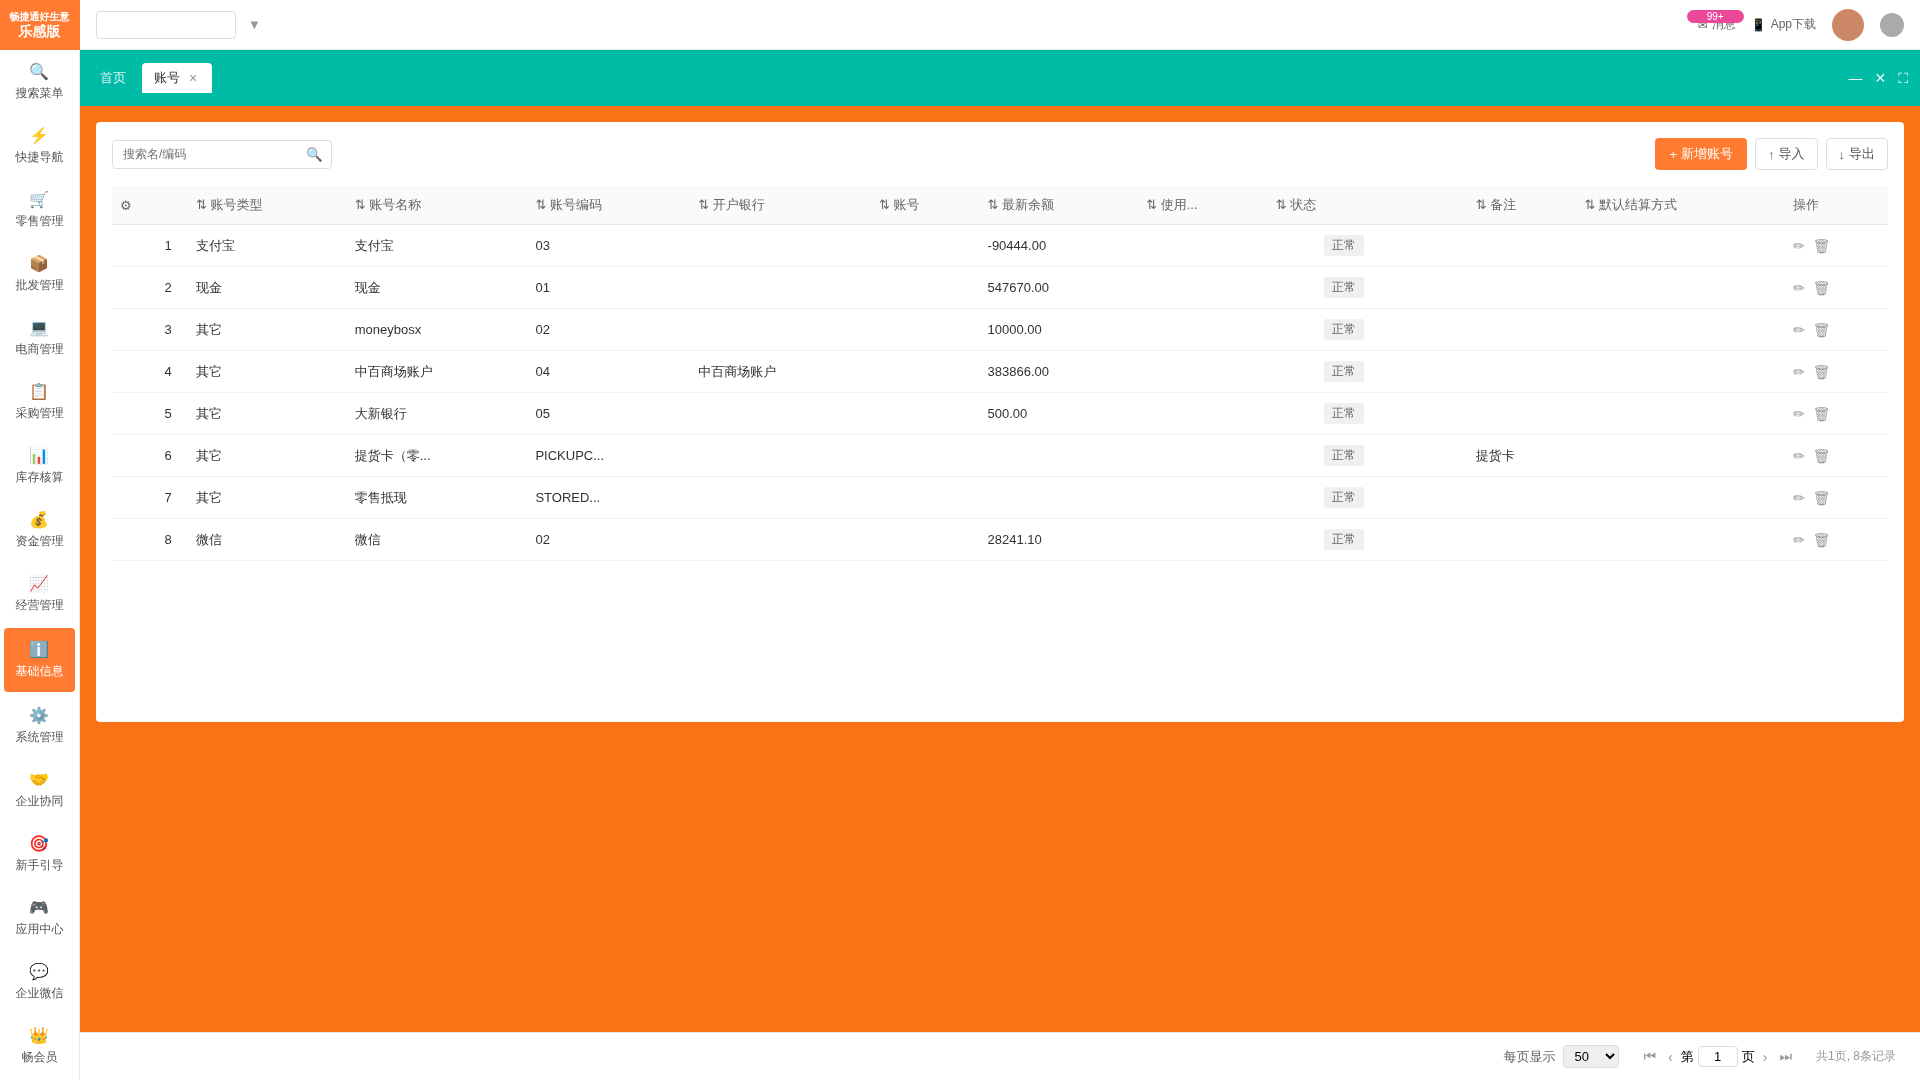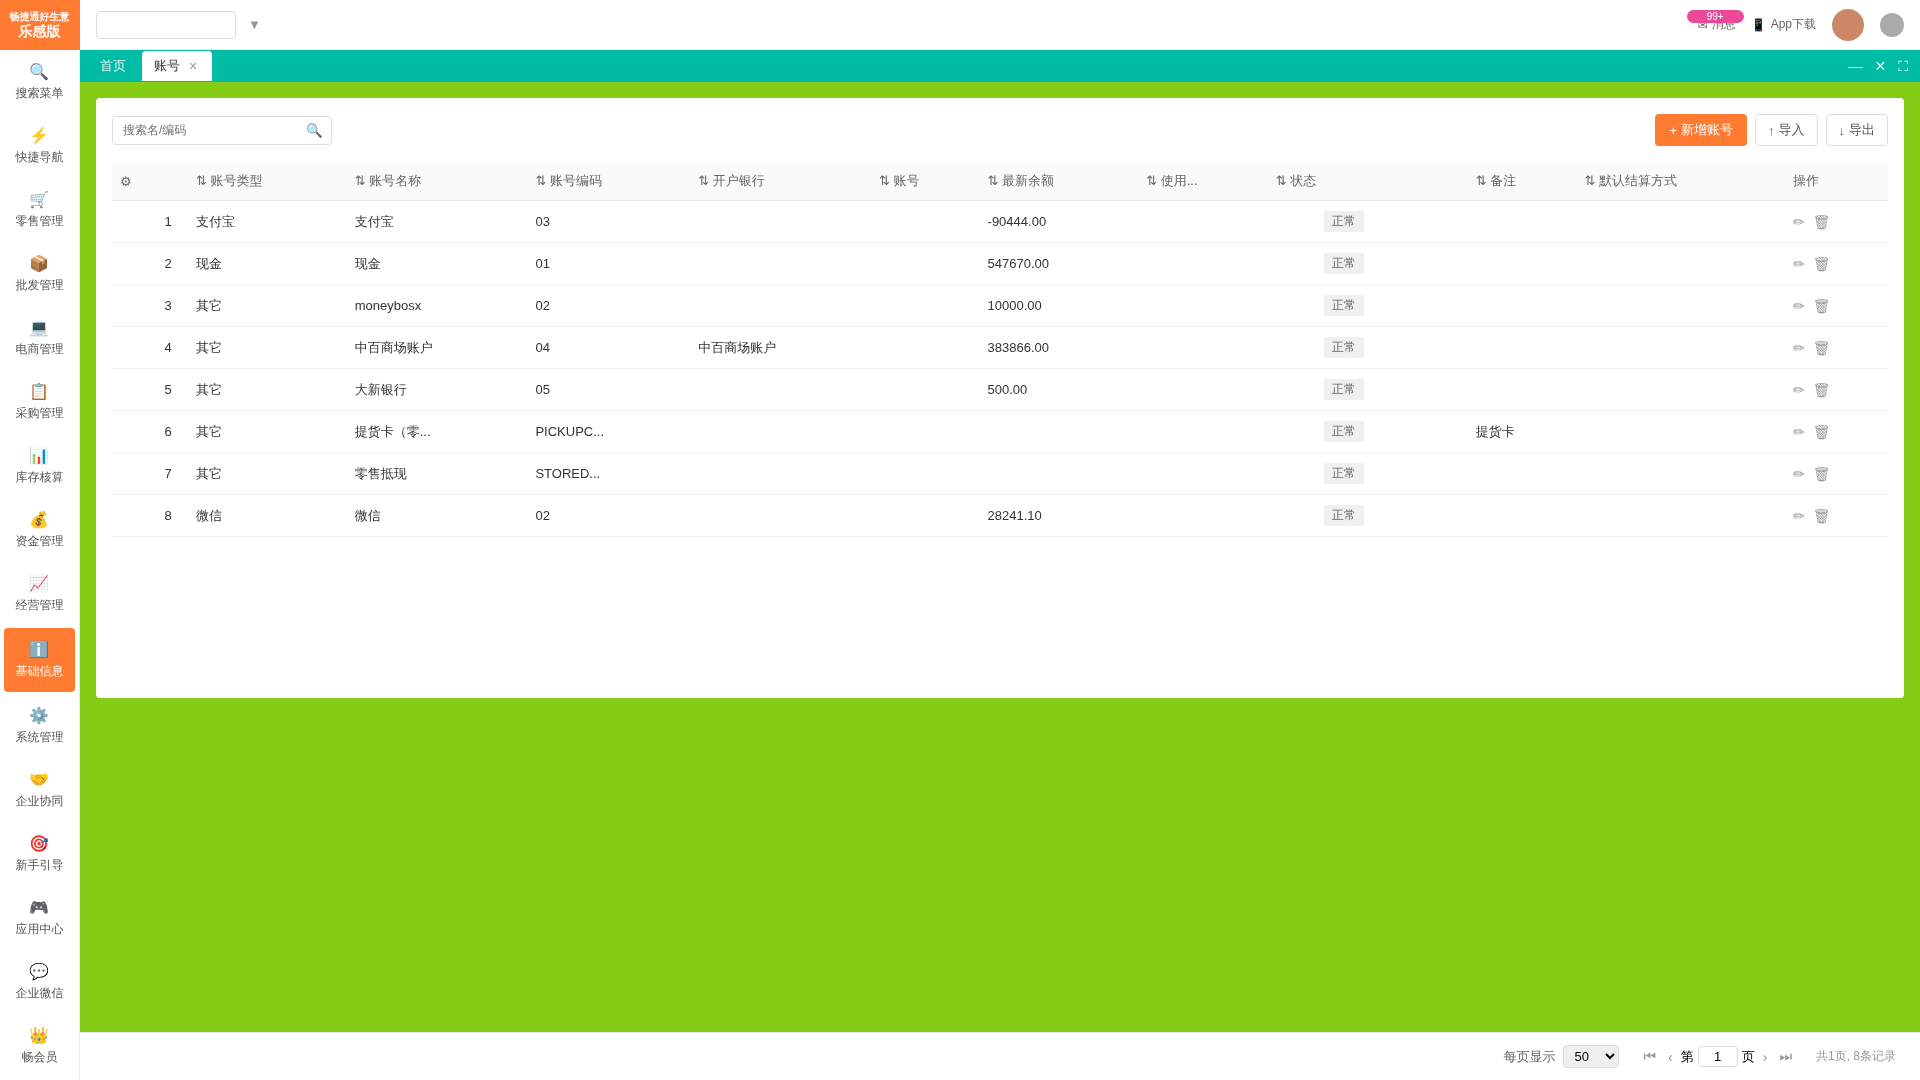--- a/index.html
+++ b/index.html
@@ -107,21 +107,21 @@
     }
     .avatar {
       width: 32px;
       height: 32px;
       border-radius: 50%;
       background: #cc8866;
     }
 
     
     .tabs-bar {
-      height: 32px;
+      height: 56px;
       background: #00bba6;
       display: flex;
       align-items: center;
       padding: 0 8px;
       gap: 4px;
     }
     .tab {
       height: 30px;
       padding: 0 12px;
       display: flex;
@@ -158,21 +158,21 @@
       background: none;
       border: none;
       cursor: pointer;
       font-size: 14px;
       padding: 2px 4px;
     }
 
     
     .content {
       flex: 1;
-      background: #84cc16;
+      background: #f97316;
       overflow: auto;
       padding: 16px;
     }
     .content-card {
       background: #fff;
       border-radius: 4px;
       padding: 16px;
       min-height: 600px;
     }
 

